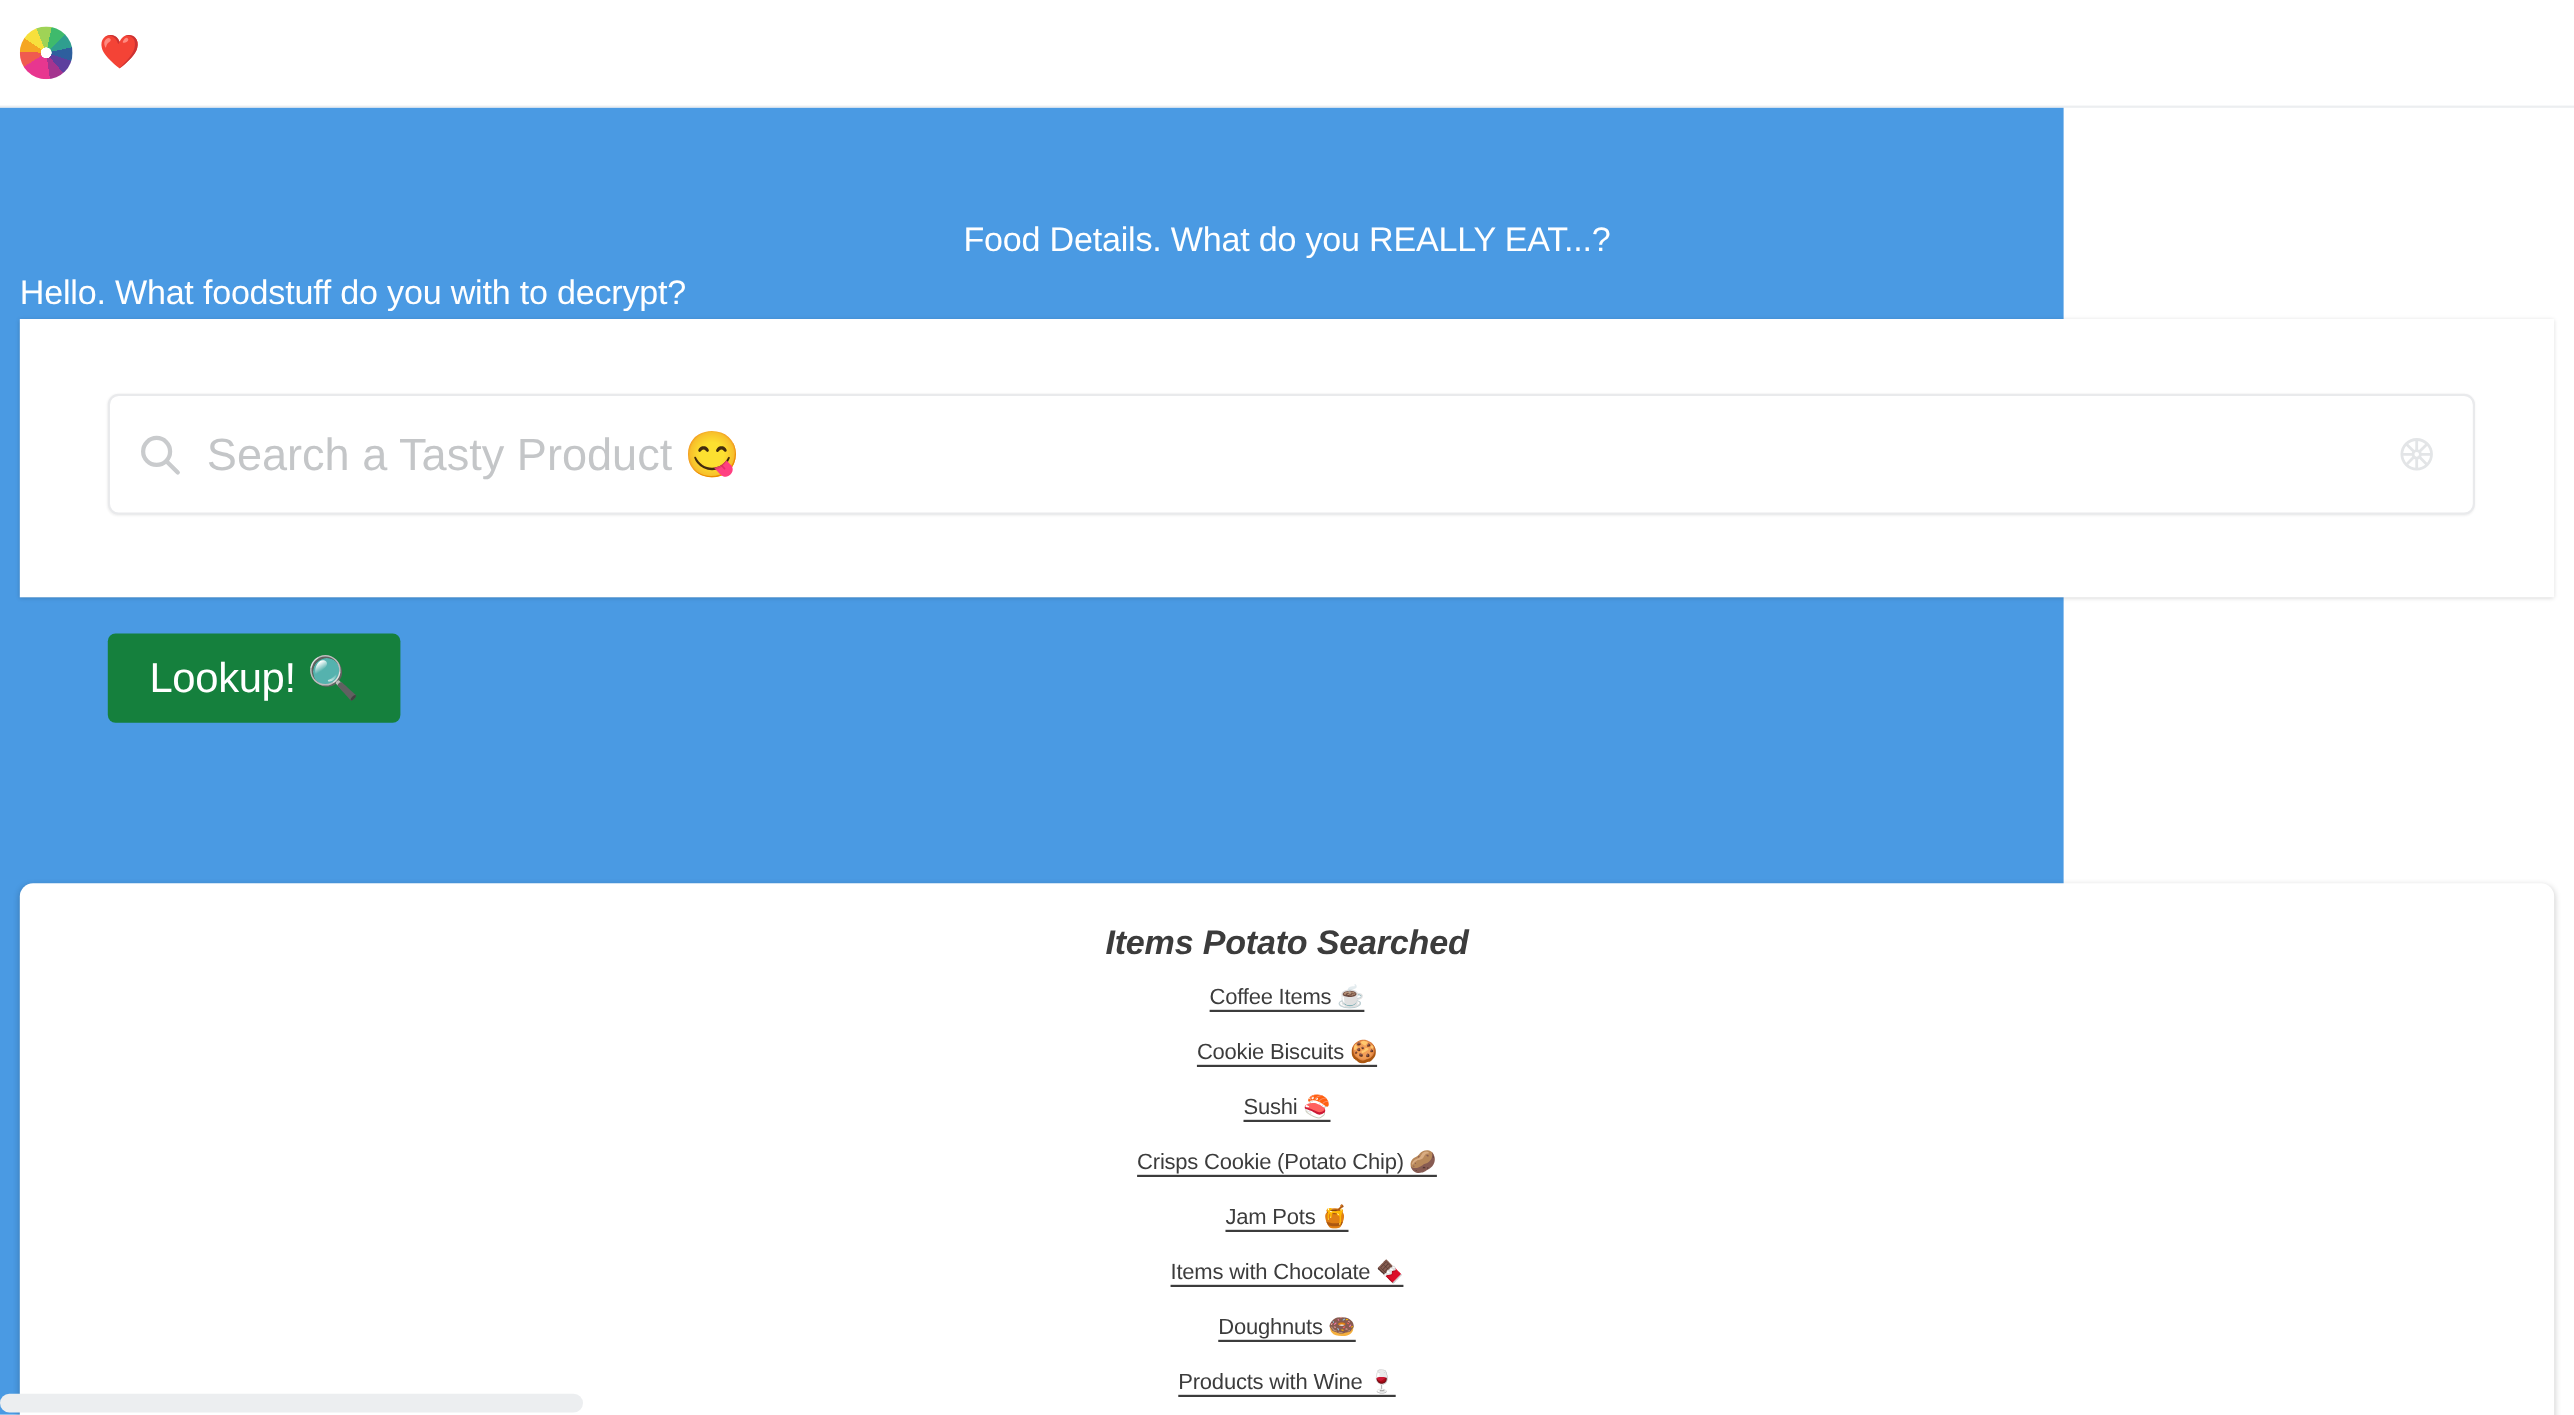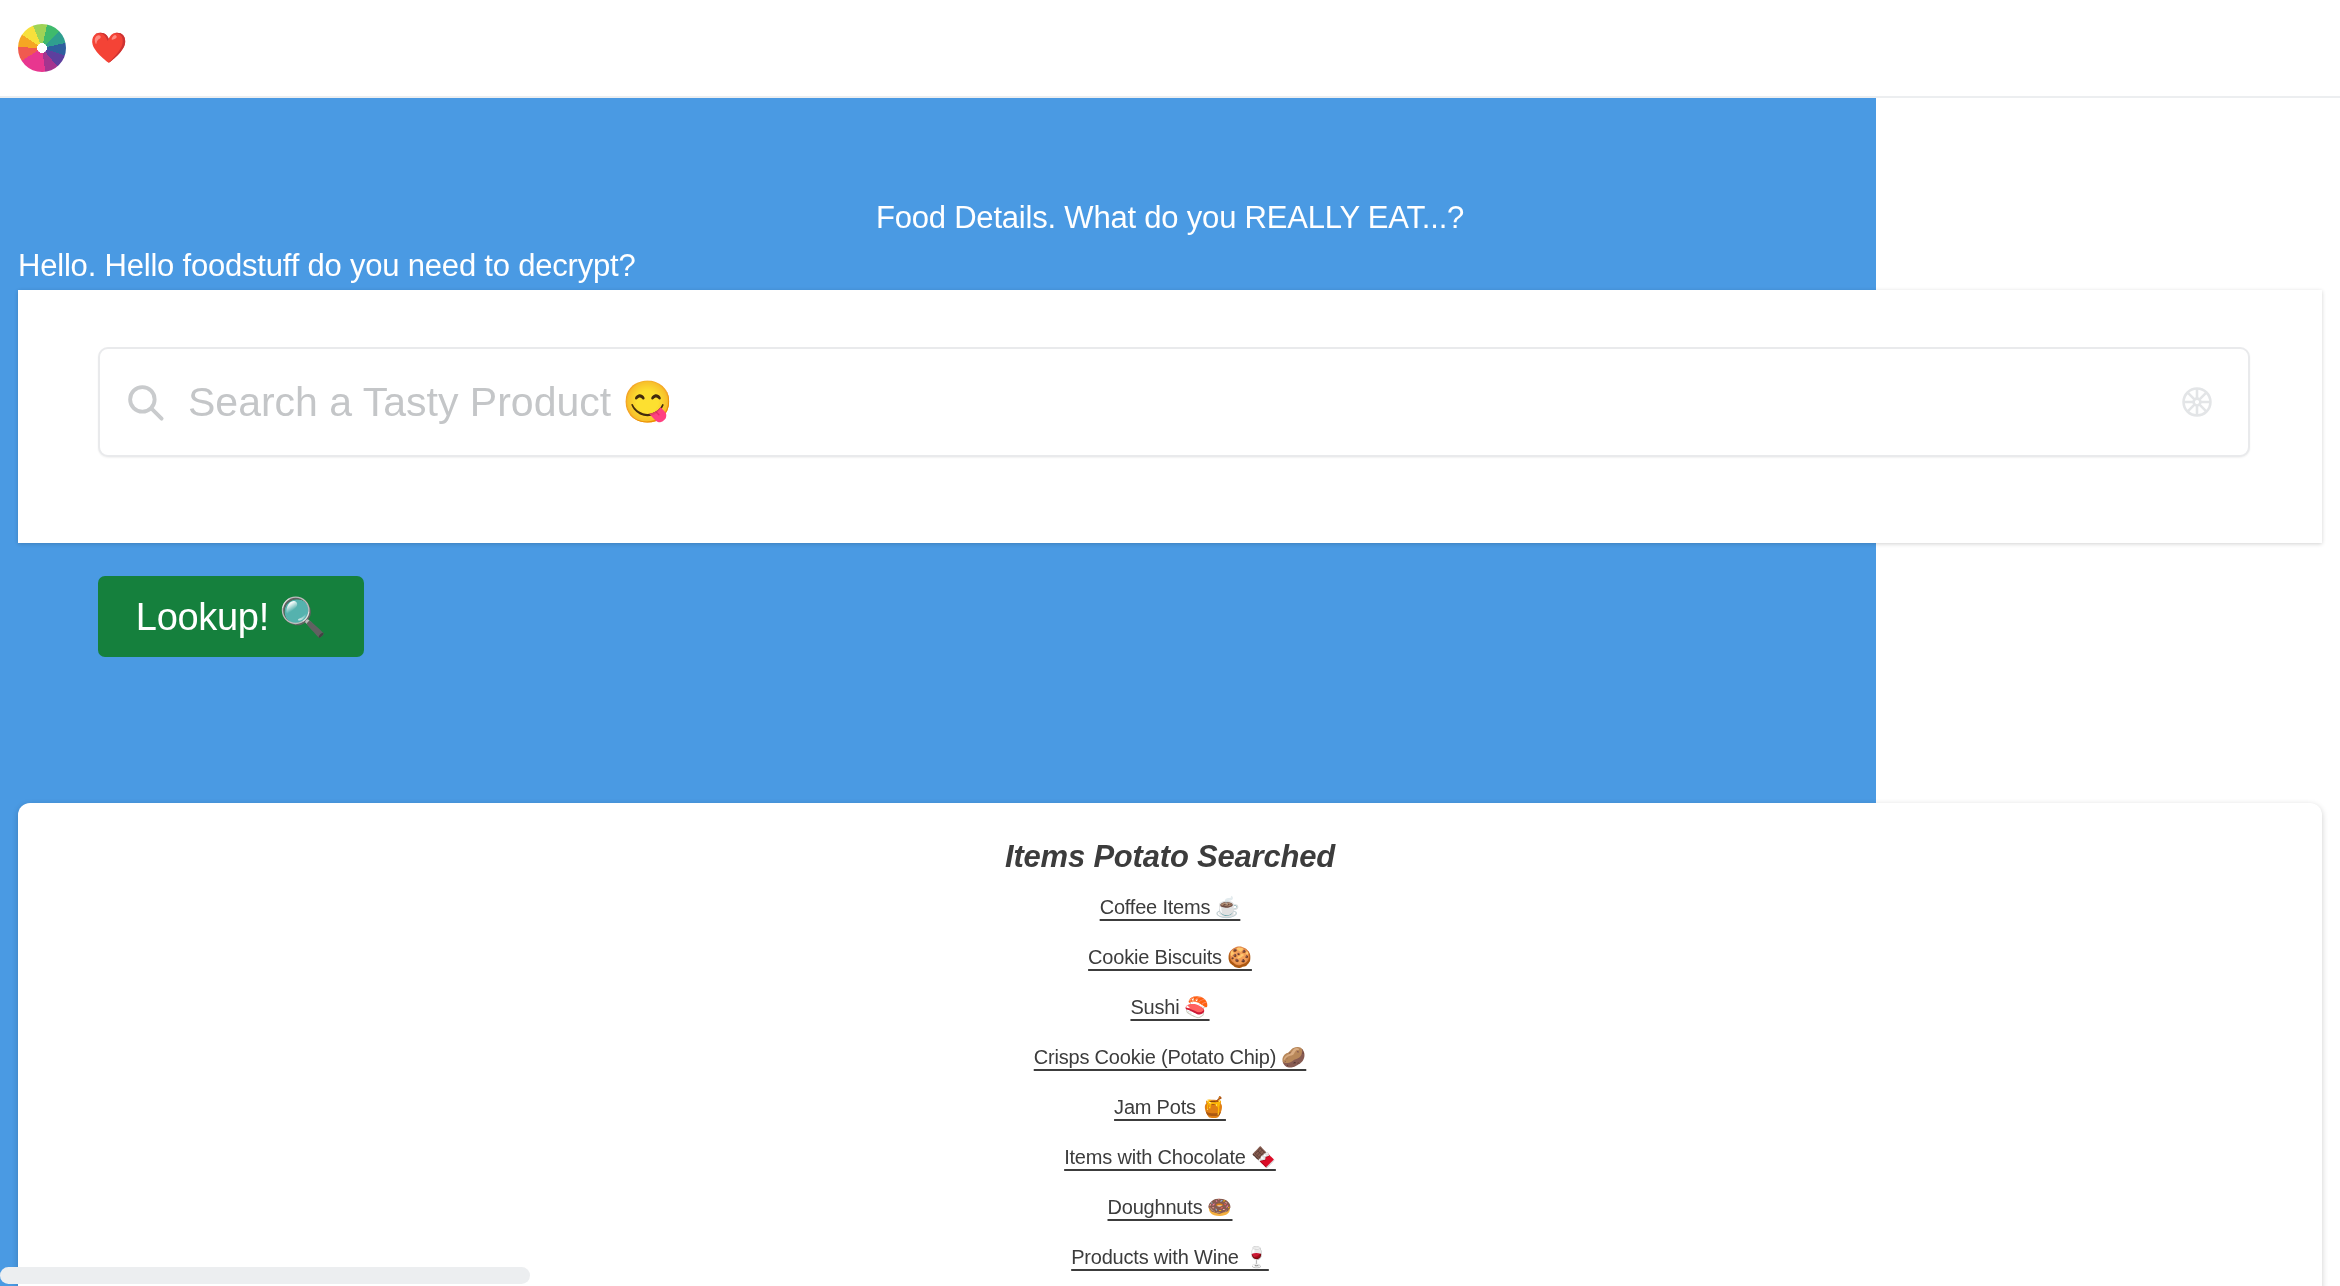--- a/index.html
+++ b/index.html
@@ -98,21 +98,21 @@
     top: 192px;
     width: 2304px;
     height: 253px;
     background: #ffffff;
     box-shadow: 0 1px 4px rgba(0,0,0,0.18);
   }
 
   .search-field-wrap {
     position: absolute;
     left: 80px;
-    top: 57px;
+    top: 68px;
     width: 2152px;
     height: 110px;
     background: #ffffff;
     border: 2px solid #e9eaec;
     border-radius: 10px;
     box-shadow: 0 1px 2px rgba(0,0,0,0.06);
     display: flex;
     align-items: center;
   }
   .search-glass {
@@ -224,21 +224,21 @@
 <body>
 
 <div class="app-header">
   <div class="site-logo"></div>
   <span class="header-heart">❤️</span>
 </div>
 
 <div class="page-body">
 
   <div class="page-title">Food Details. What do you REALLY EAT...?</div>
-  <div class="page-subtitle">Hello. Hello foodstuff do you need to decrypt?</div>
+  <div class="page-subtitle">Hello. What foodstuff do you with to decrypt?</div>
 
   <div class="search-card">
 
     <div class="search-field-wrap">
       <svg class="search-glass" viewBox="0 0 24 24" fill="none" stroke="currentColor" stroke-width="2.2" stroke-linecap="round">
         <circle cx="10.5" cy="10.5" r="7"></circle>
         <line x1="15.6" y1="15.6" x2="21.5" y2="21.5"></line>
       </svg>
       <input class="search-input" type="text" placeholder="Search a Tasty Product 😋" style="">
       <svg class="search-clear-icon" viewBox="0 0 24 24" fill="none" stroke="currentColor" stroke-width="1.8" stroke-linecap="round">

